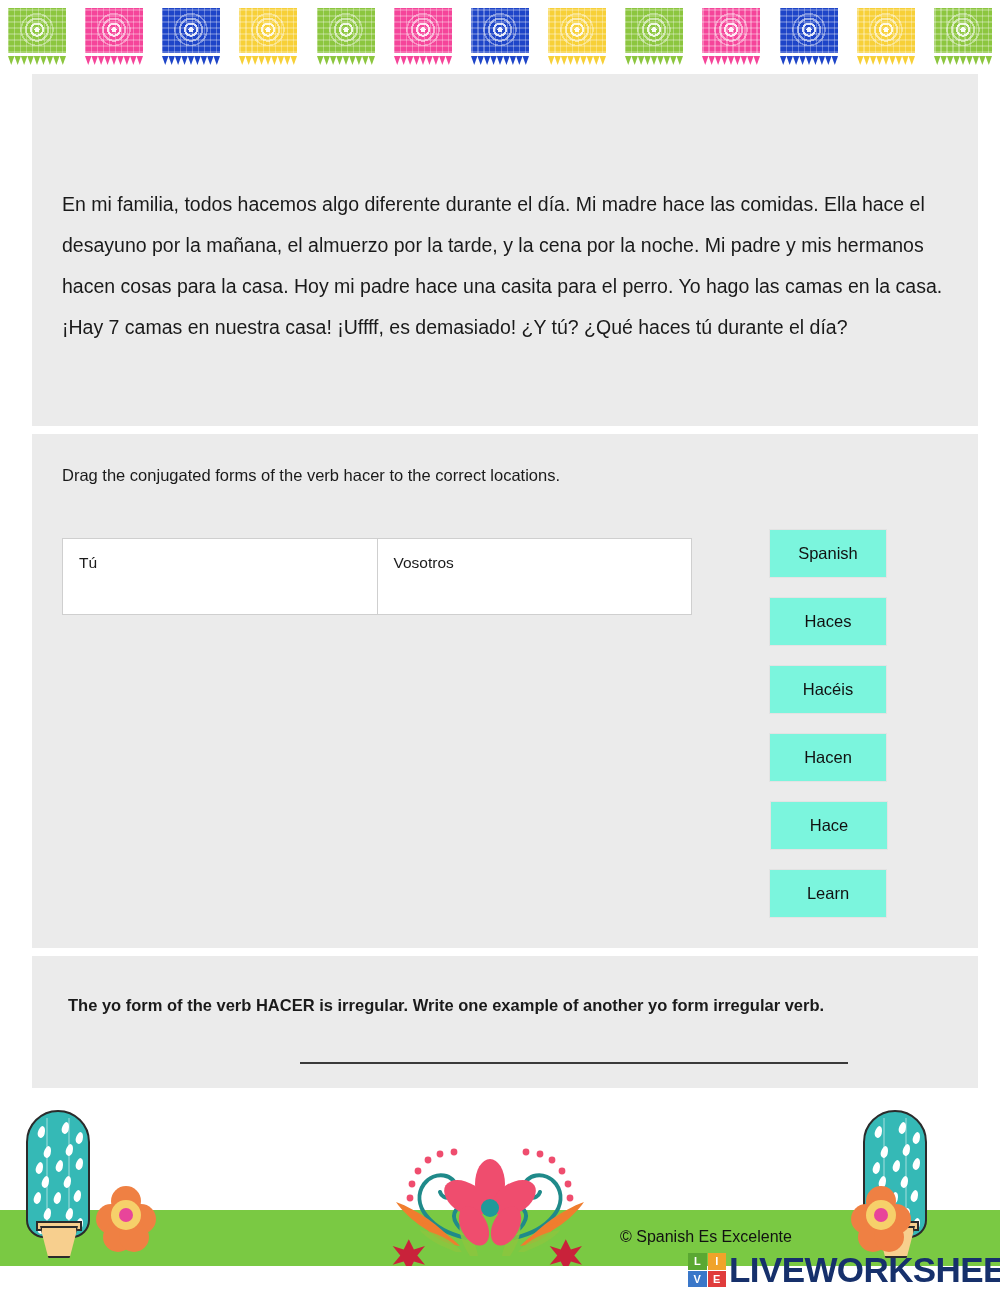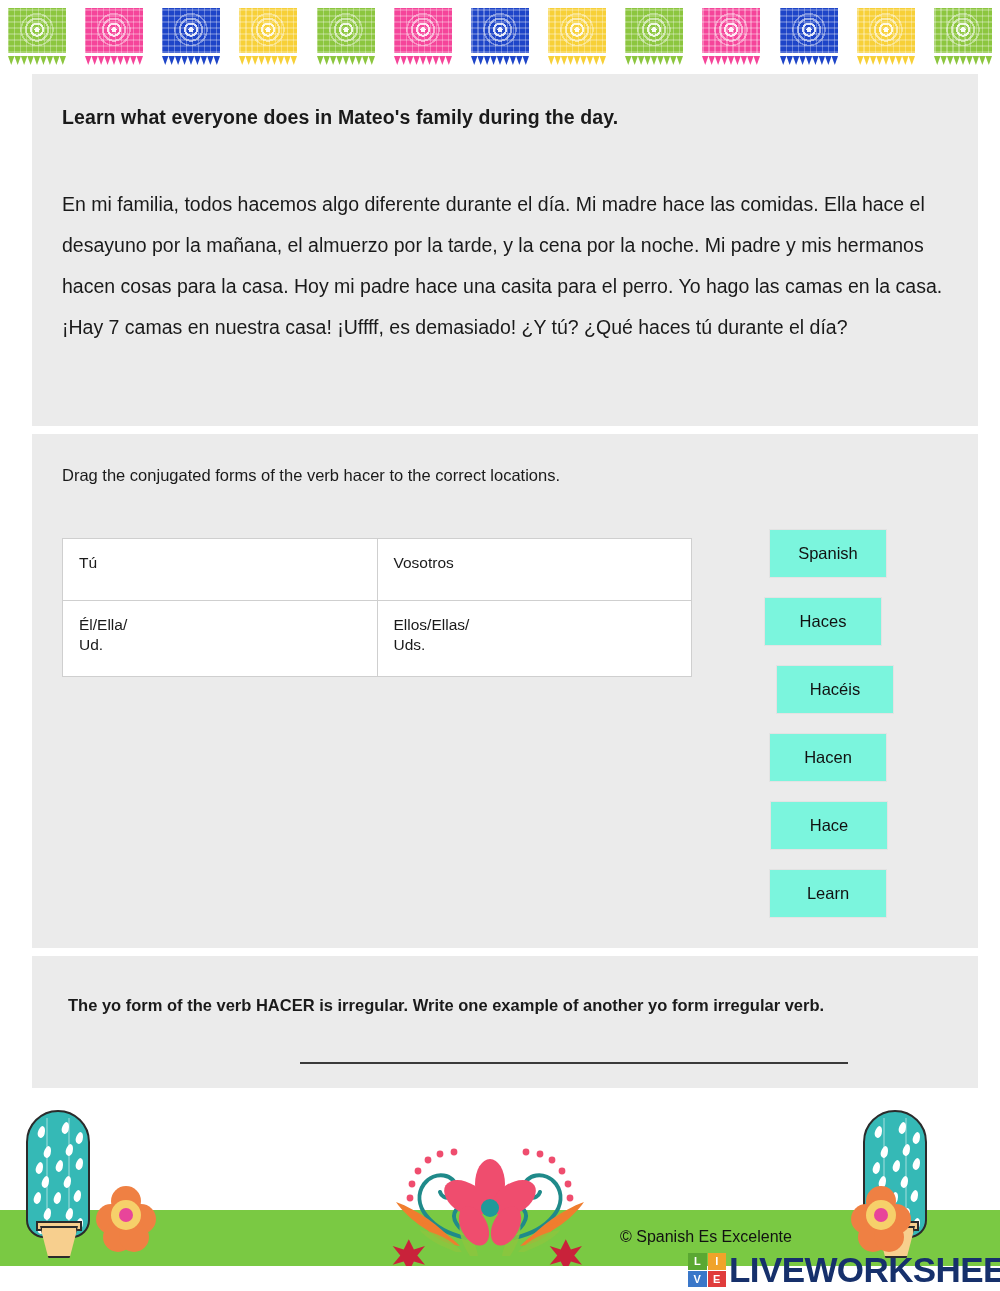--- a/index.html
+++ b/index.html
@@ -131,22 +131,22 @@
     display: flex;
     align-items: center;
     justify-content: center;
     font-size: 16.5px;
     color: #111111;
     margin-bottom: 21px;
     cursor: move;
     box-shadow: 0 0 0 1px rgba(0,0,0,0.03);
   }
   .tile:nth-child(1) { margin-left: 5px; }
-  .tile:nth-child(2) { }
-  .tile:nth-child(3) { margin-left: 12px; }
+  .tile:nth-child(2) { margin-left: 5px; }
+  .tile:nth-child(3) { margin-left: 5px; }
   .tile:nth-child(4) { margin-left: 5px; }
   .tile:nth-child(5) { margin-left: 6px; }
   .tile:nth-child(6) { margin-left: 5px; }
 
   
   .write-text {
     position: absolute;
     left: 36px;
     top: 36px;
     width: 800px;
@@ -503,45 +503,34 @@
           <polygon points="25.77777777777778,0 32.22222222222222,0 29,9" fill="#8cc63f"></polygon>
           <polygon points="32.22222222222222,0 38.66666666666667,0 35.44444444444444,9" fill="#8cc63f"></polygon>
           <polygon points="38.66666666666667,0 45.111111111111114,0 41.88888888888889,9" fill="#8cc63f"></polygon>
           <polygon points="45.111111111111114,0 51.55555555555556,0 48.333333333333336,9" fill="#8cc63f"></polygon>
           <polygon points="51.55555555555556,0 58,0 54.77777777777778,9" fill="#8cc63f"></polygon>
         </svg></div>
     </div>
   </div>
 
 <div class="panel panel-reading">
-  <div class="reading-title">Learn what everyone does in Mateo's family during the day.</div>
   <div class="reading-body">En mi familia, todos hacemos algo diferente durante el día. Mi madre hace las comidas. Ella hace el desayuno por la mañana, el almuerzo por la tarde, y la cena por la noche. Mi padre y mis hermanos hacen cosas para la casa. Hoy mi padre hace una casita para el perro. Yo hago las camas en la casa. ¡Hay 7 camas en nuestra casa! ¡Uffff, es demasiado! ¿Y tú? ¿Qué haces tú durante el día?</div>
 </div>
 
 <div class="panel panel-drag">
   <div class="drag-title">Drag the conjugated forms of the verb hacer to the correct locations.</div>
 
   <table class="pron-table">
     <tbody>
       <tr>
         <td>
           <span class="cell-line">Tú</span>
         </td>
         <td>
           <span class="cell-line">Vosotros</span>
-        </td>
-      </tr>
-      <tr>
-        <td>
-          <span class="cell-line">Él/Ella/</span>
-          <span class="cell-line">Ud.</span>
-        </td>
-        <td>
-          <span class="cell-line">Ellos/Ellas/</span>
-          <span class="cell-line">Uds.</span>
         </td>
       </tr>
     </tbody>
   </table>
 
   <div class="tiles">
     <div class="tile">Spanish</div>
     <div class="tile">Haces</div>
     <div class="tile">Hacéis</div>
     <div class="tile">Hacen</div>

